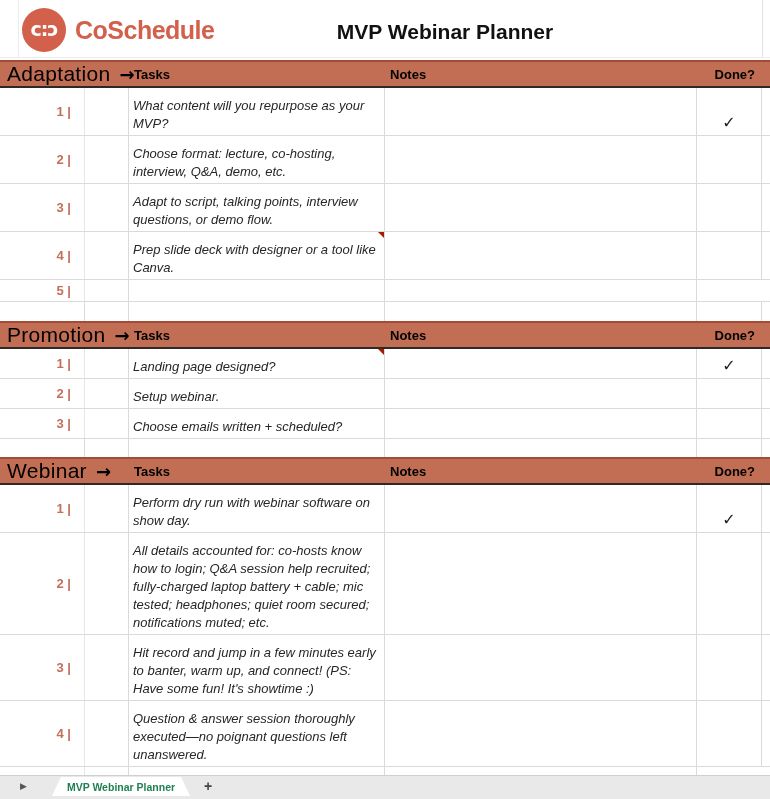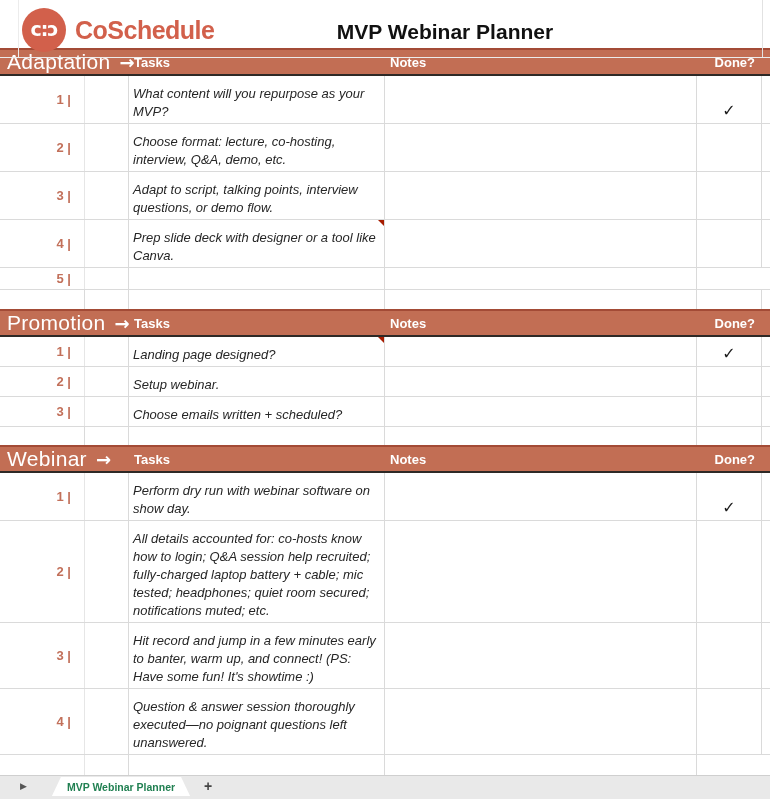--- a/index.html
+++ b/index.html
@@ -5,21 +5,21 @@
   * { box-sizing: border-box; margin: 0; padding: 0; }
   html,body { width: 770px; height: 799px; }
   body {
     position: relative;
     overflow: hidden;
     background: #ffffff;
     font-family: "Liberation Sans", "DejaVu Sans", sans-serif;
   }
 
   
-  .sheet-header { position: relative; height: 48px; background: #fff; }
+  .sheet-header { position: relative; height: 60px; background: #fff; }
   .hdr-line-h { position: absolute; top: 57px; left: 0; width: 770px; height: 1px; background: #ececec; }
   .hdr-line-v1 { position: absolute; top: 0; left: 18px; width: 1px; height: 57px; background: #ececec; }
   .hdr-line-v2 { position: absolute; top: 0; left: 762px; width: 1px; height: 57px; background: #e2e2e2; }
 
   .logo-wrap { position: absolute; left: 22px; top: 8px; display: flex; align-items: center; }
   .logo-mark {
     width: 44px; height: 44px; border-radius: 50%;
     background: var(--brand);
     color: #fff; display: flex; align-items: center; justify-content: center;
     font-family: "DejaVu Sans", sans-serif;
@@ -38,21 +38,21 @@
 
   
   .section-bar {
     display: grid;
     grid-template-columns: 129px 256px 312px 65px 8px;
     height: 28px;
     background: var(--accent);
     border-top: 2px solid var(--accent-dark);
     border-bottom: 2px solid #2e2926;
     align-items: center;
-    color: #ffffff;
+    color: #000000;
   }
   .bar-label { padding-left: 7px; white-space: nowrap; overflow: visible; font-size: 21px; font-weight: normal; letter-spacing: 0.3px; display: flex; align-items: center; }
   .bar-arrow { margin-left: 9px; font-family: "DejaVu Sans", sans-serif; font-size: 18px; font-weight: bold; }
   .bar-col-tasks, .bar-col-notes { font-size: 13px; font-weight: bold; padding-left: 5px; }
   .bar-col-done { font-size: 13px; font-weight: bold; text-align: right; padding-right: 7px; }
 
   
   .row {
     display: grid;
     grid-template-columns: 85px 44px 256px 312px 65px 8px;

